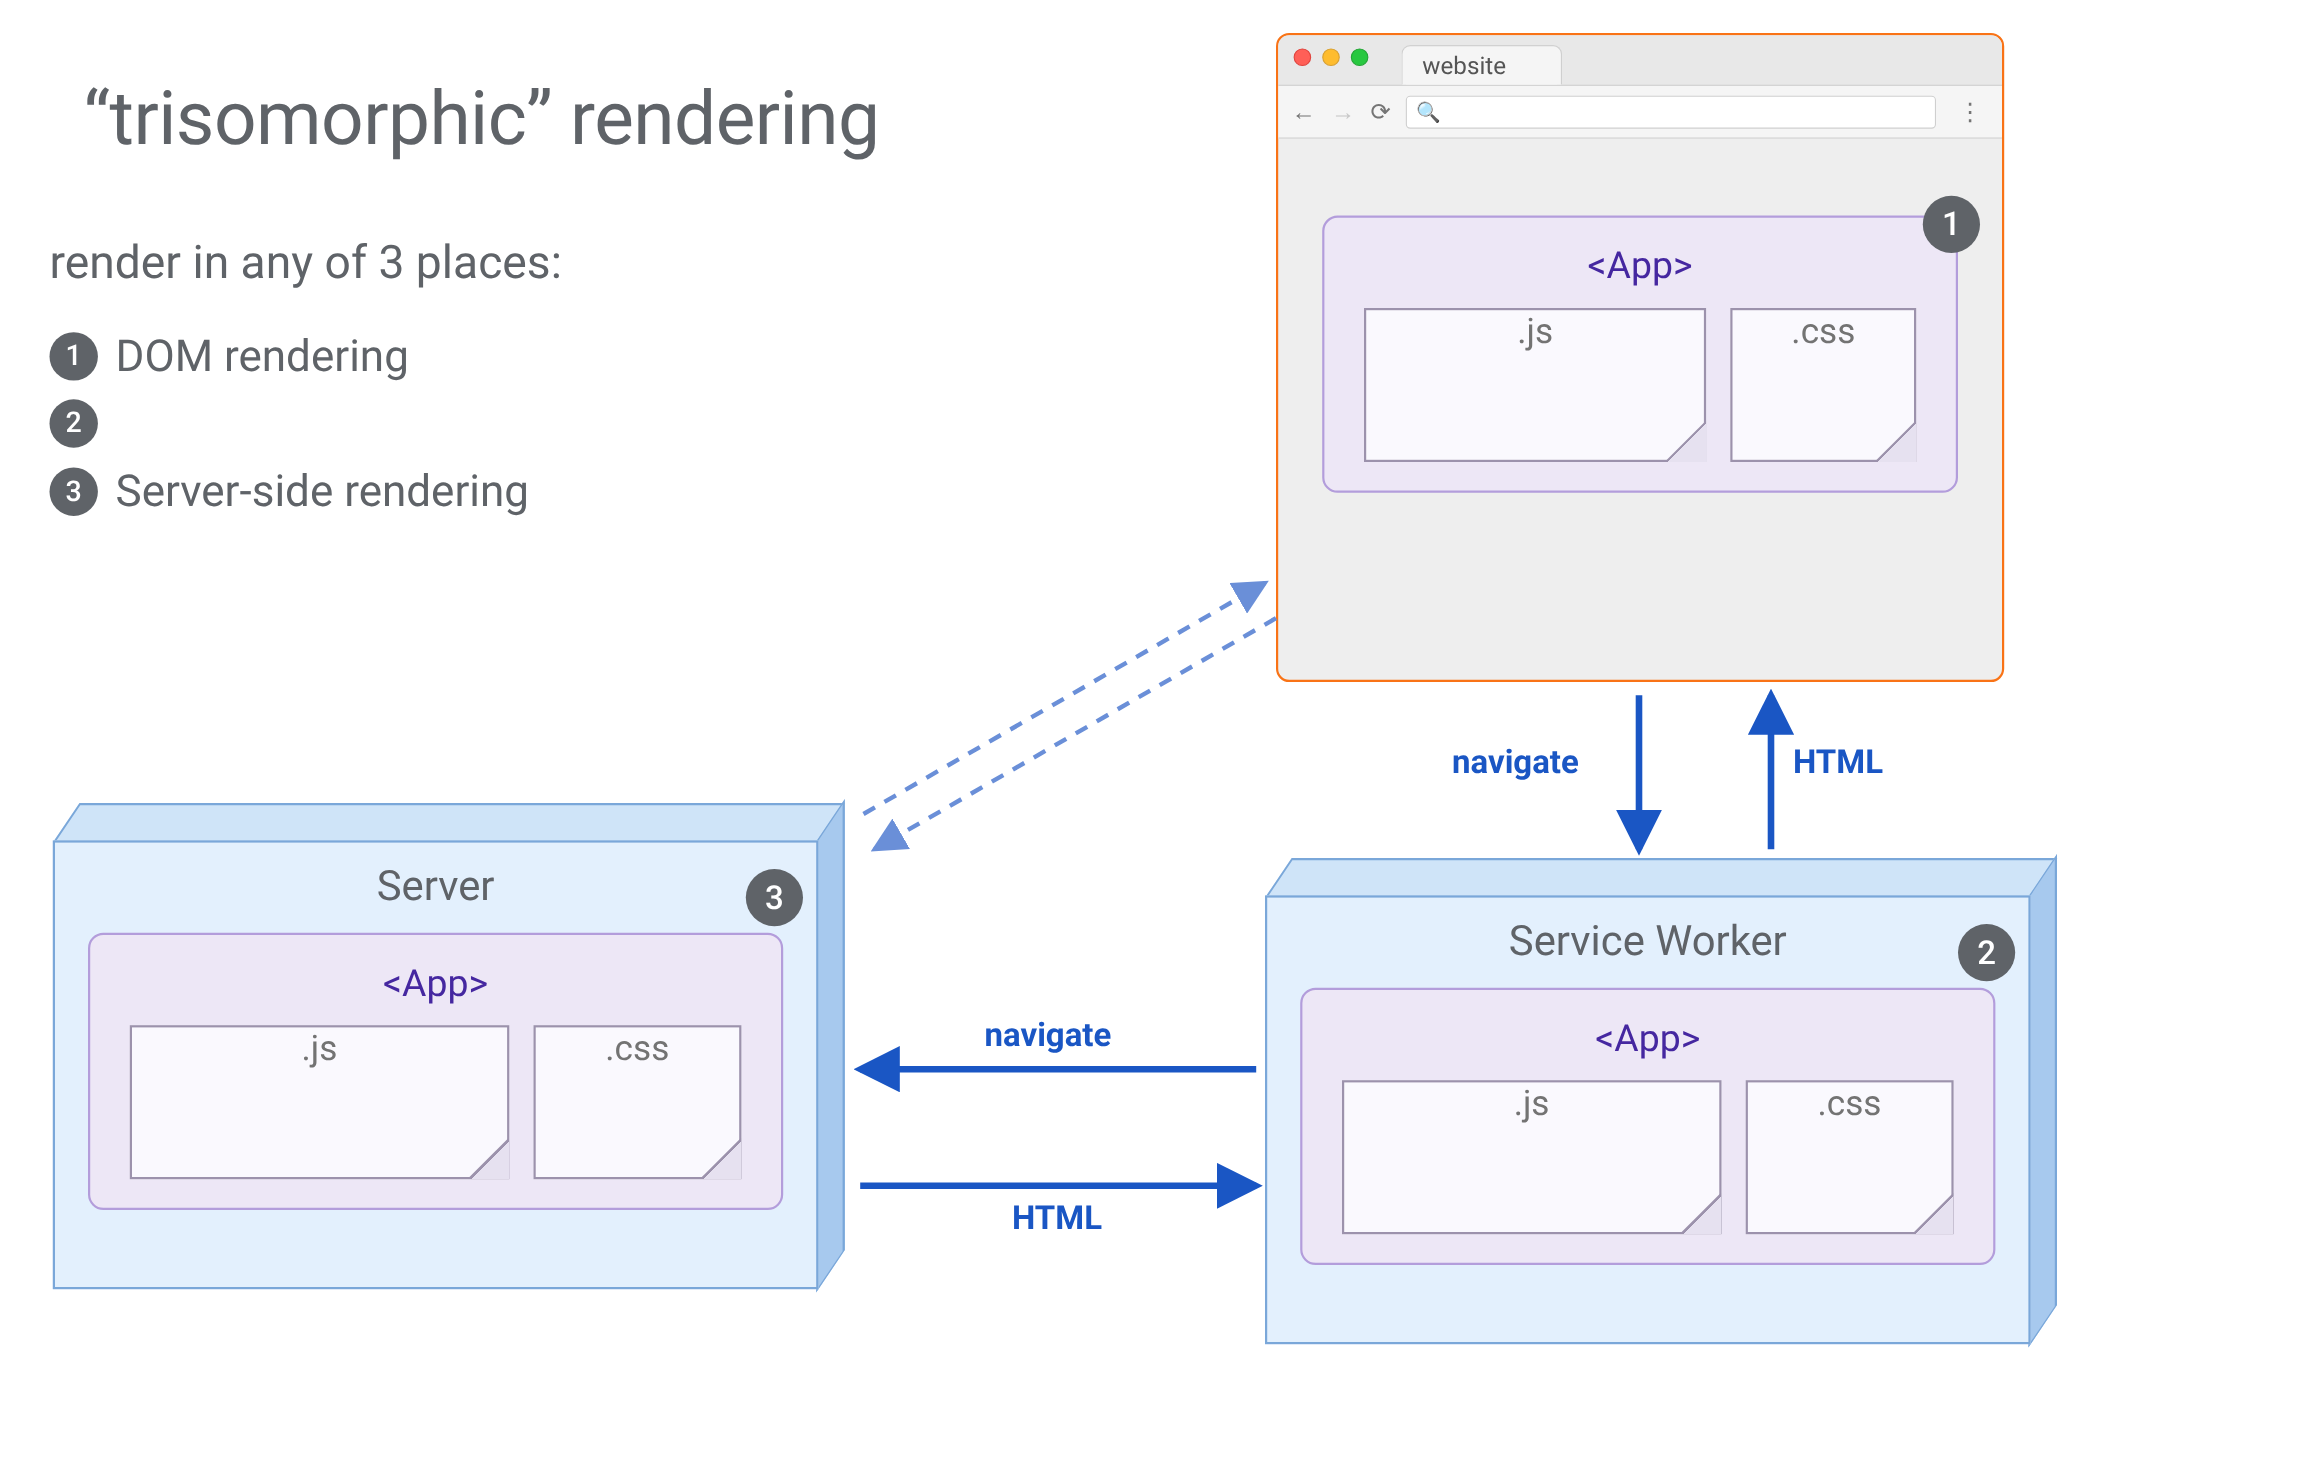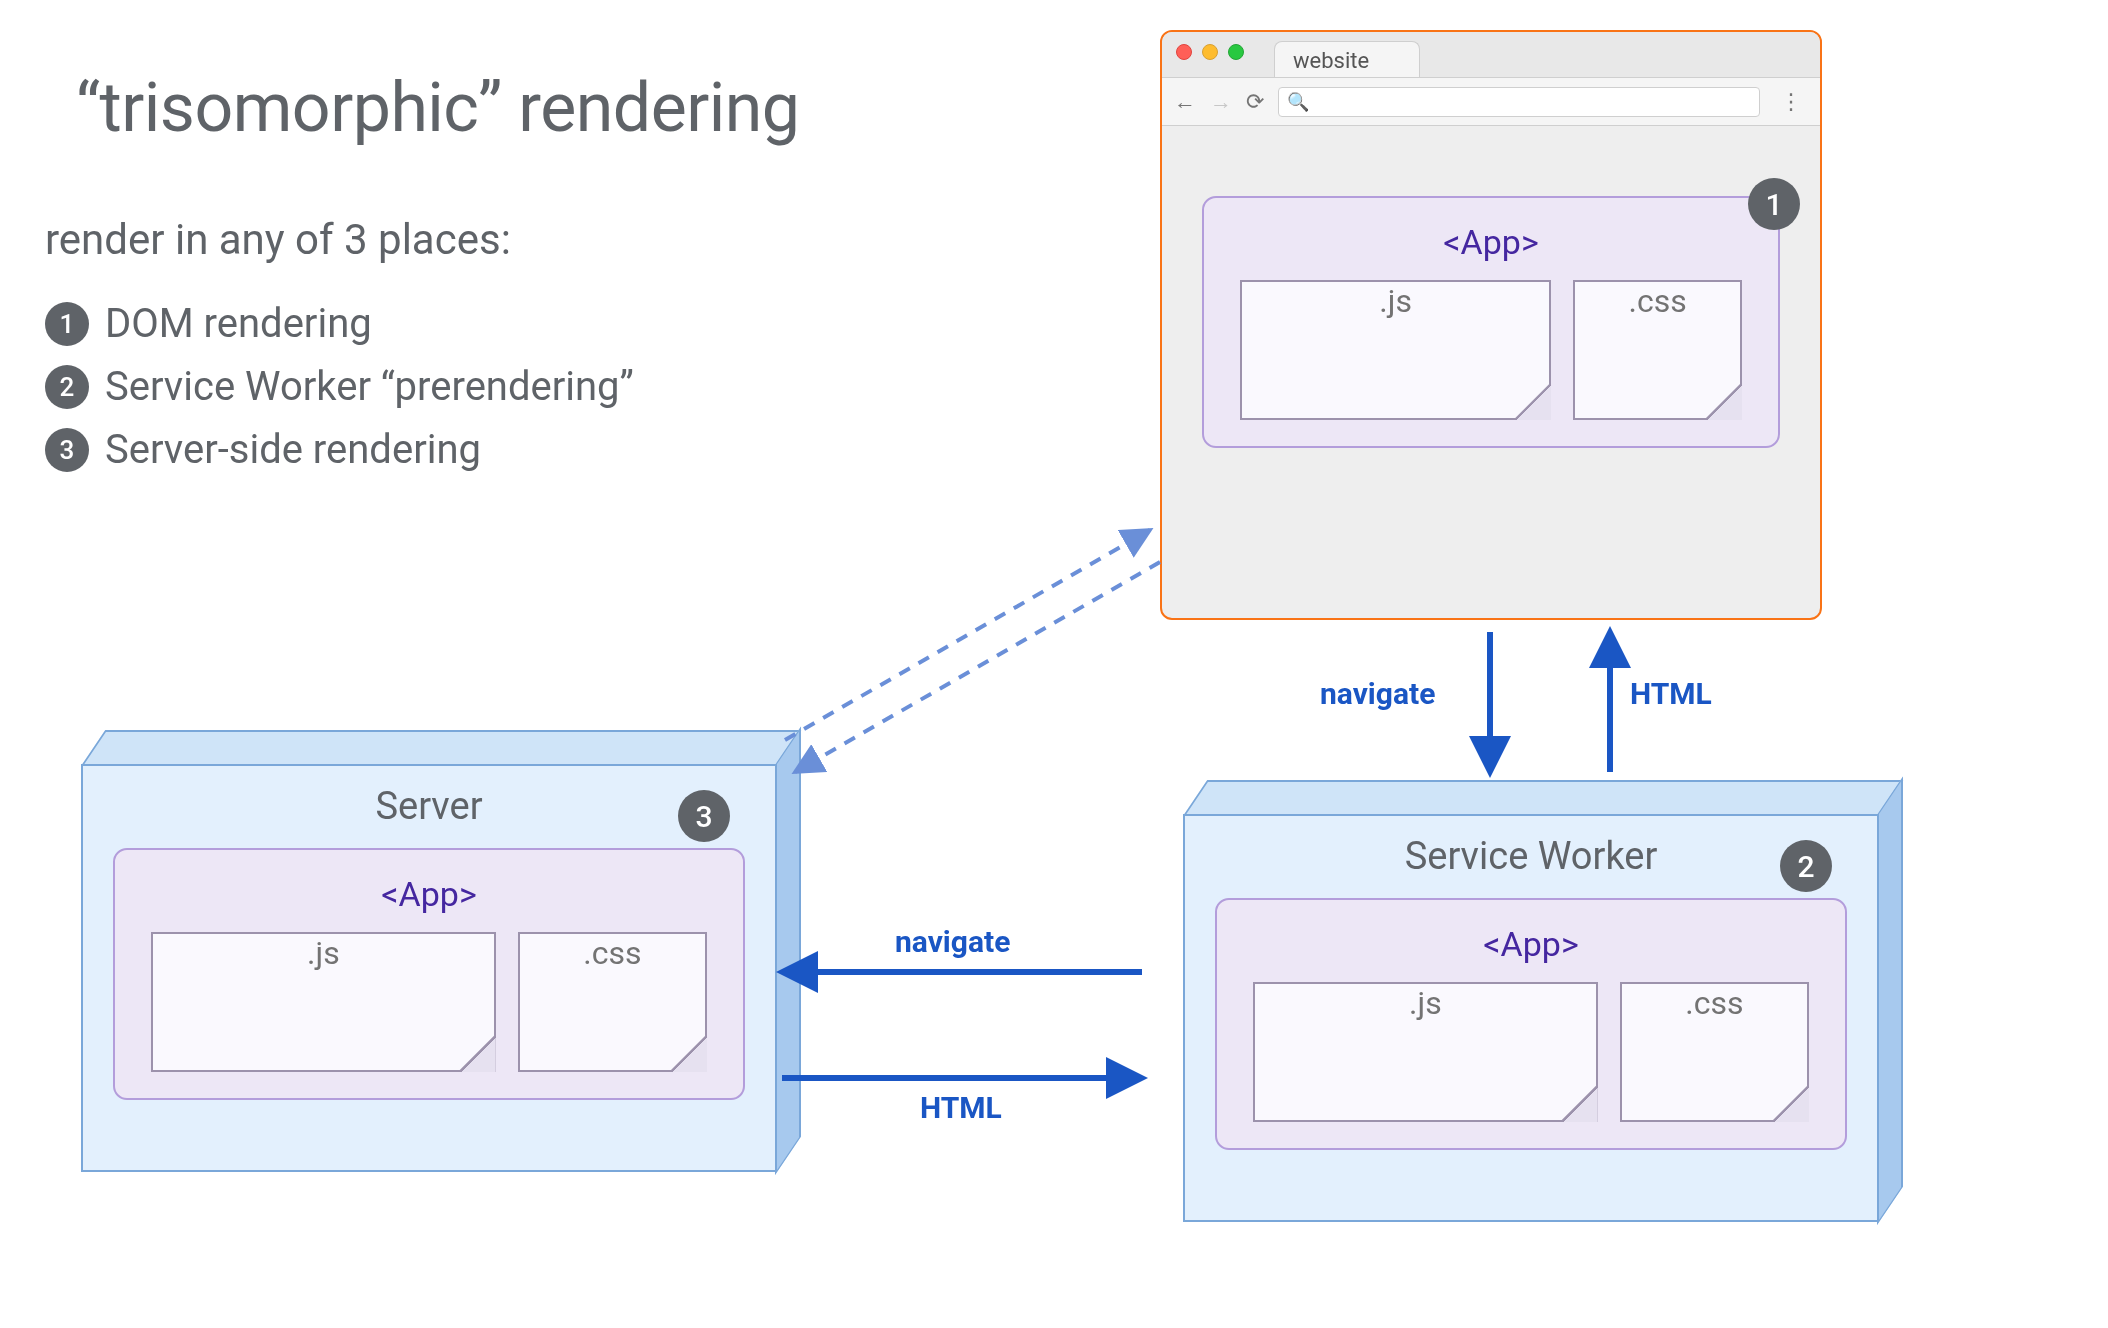--- a/index.html
+++ b/index.html
@@ -159,21 +159,20 @@
   .browser-content {
     padding: 70px 40px 40px;
     position: relative;
   }
 
   
   .box3d {
     position: absolute;
     width: 720px;
     height: 468px;
-    margin-left: 33px;
   }
   .box3d .top-face {
     position: absolute;
     left: 0; top: 0;
     width: 696px; height: 36px;
     background: #cfe4f8;
     border: 2px solid #7aa7d9;
     transform: skewX(-34deg);
     transform-origin: bottom left;
   }
@@ -228,21 +227,20 @@
   <div class="title">“trisomorphic” rendering</div>
   <div class="subtitle">render in any of 3 places:</div>
 
   <div class="legend">
     <div class="legend-item">
       <span class="num-badge">1</span>
       <span>DOM rendering</span>
     </div>
     <div class="legend-item">
       <span class="num-badge">2</span>
-      <span>Service Worker “prerendering”</span>
     </div>
     <div class="legend-item">
       <span class="num-badge">3</span>
       <span>Server-side rendering</span>
     </div>
   </div>
 
   <div class="browser">
     <div class="browser-titlebar">
       <div class="traffic">

